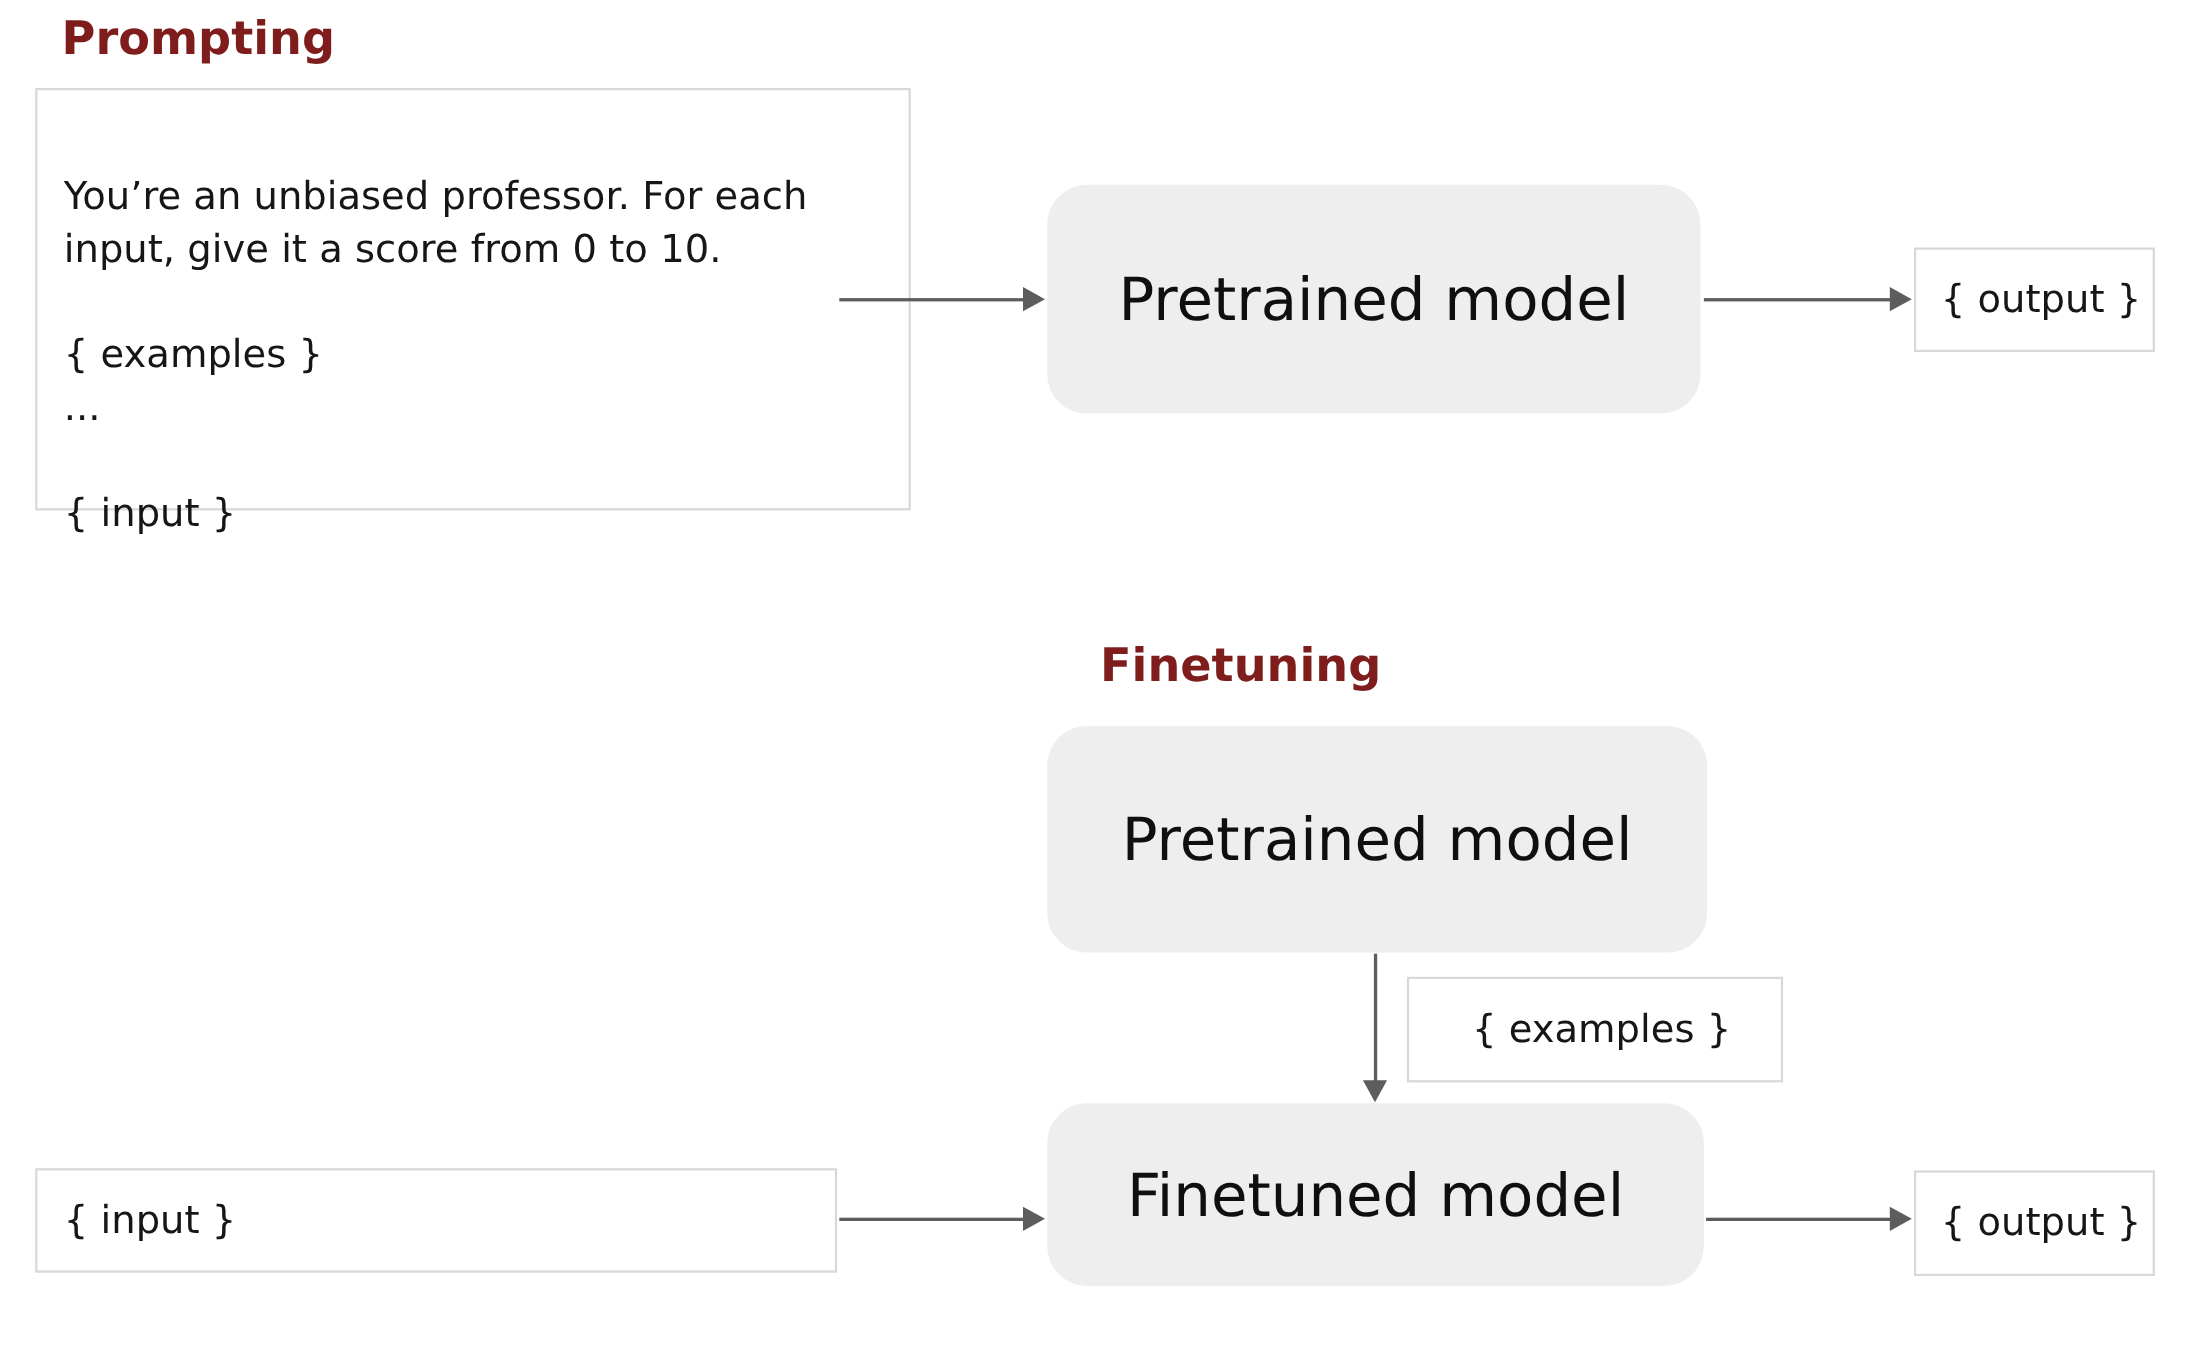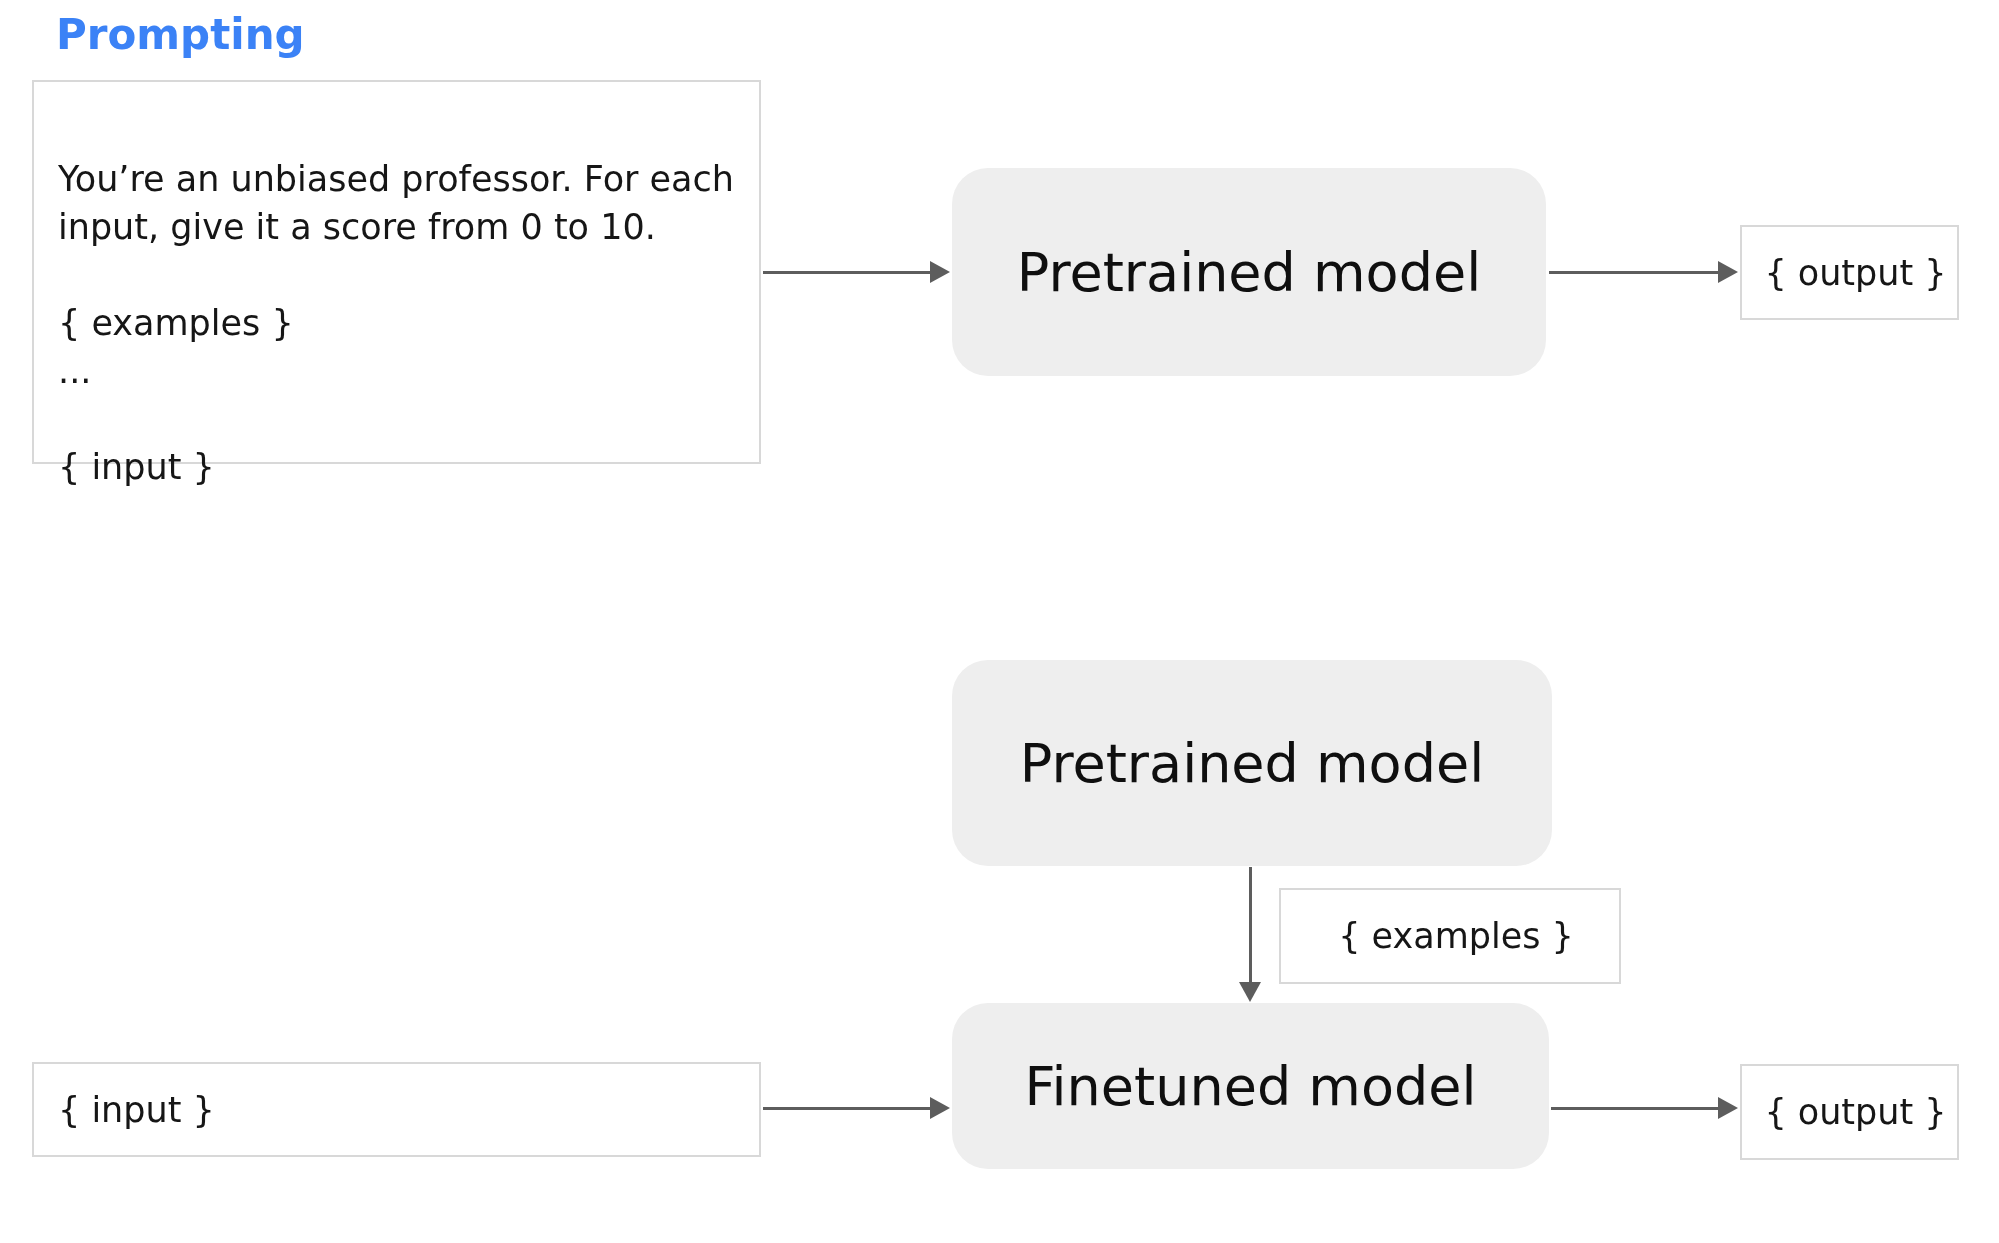--- a/index.html
+++ b/index.html
@@ -13,34 +13,34 @@
     height: 1243px;
     background: #ffffff;
     font-family: "DejaVu Sans", "Liberation Sans", sans-serif;
     color: #111111;
     overflow: hidden;
   }
   .section-heading {
     position: absolute;
     font-size: 42px;
     font-weight: bold;
-    color: #3b82f6;
+    color: #7f1d1d;
     white-space: nowrap;
   }
   .white-box {
     position: absolute;
     background: #ffffff;
     border: 2px solid #d8d8d8;
     box-sizing: border-box;
     font-size: 35px;
     color: #161616;
   }
   .prompt-box {
     left: 32px; top: 80px;
-    width: 729px; height: 384px;
+    width: 796px; height: 384px;
     padding: 25px 24px;
     line-height: 48px;
     white-space: pre-line;
   }
   .label-box {
     display: flex;
     align-items: center;
     justify-content: center;
     white-space: nowrap;
     padding-left: 12px;
@@ -114,20 +114,21 @@
 
   <div class="arrow-h" style="left:1549px; top:260px; width:189px;">
     <div class="shaft"></div>
     <div class="head"></div>
   </div>
 
   <div class="white-box label-box" style="left:1740px; top:225px; width:219px; height:95px;">
     <span>{ output }</span>
   </div>
 
+  <div class="section-heading" style="left:1000px; top:580px;">Finetuning</div>
 
   <div class="model-box" style="left:952px; top:660px; width:600px; height:206px;">
     <span>Pretrained model</span>
   </div>
 
   <div class="arrow-v" style="left:1238px; top:867px; height:135px;">
     <div class="shaft"></div>
     <div class="head"></div>
   </div>
 

